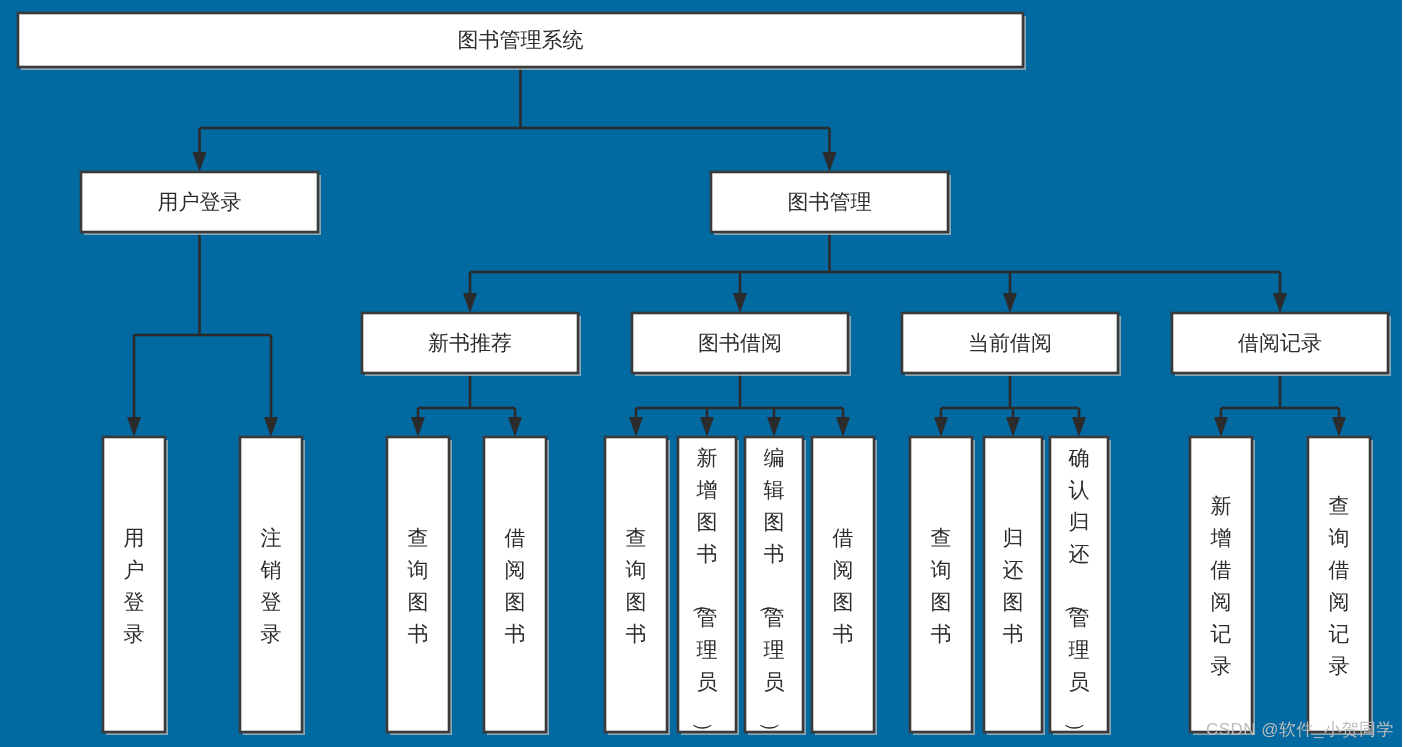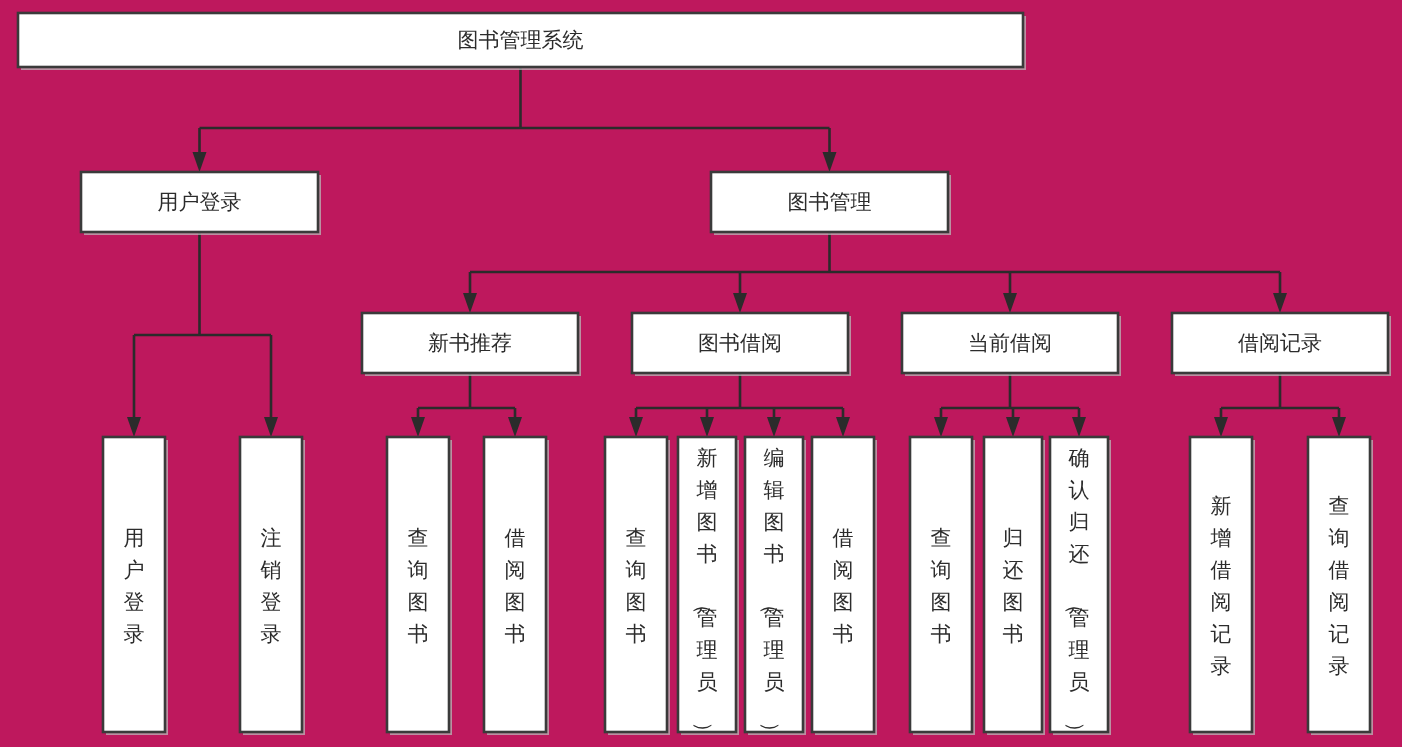--- a/index.html
+++ b/index.html
@@ -7,21 +7,21 @@
     padding: 0;
     background: #ffffff;
   }
   body {
     font-family: "Liberation Sans", "DejaVu Sans", sans-serif;
   }
   #diagram-root {
     position: relative;
     width: 1402px;
     height: 747px;
-    background: #be185d;
+    background: #0369a1;
     overflow: hidden;
   }
   svg#tree-svg {
     position: absolute;
     left: 0;
     top: 0;
     width: 1405px;
     height: 747px;
   }
   .node-box {
@@ -225,14 +225,15 @@
           <text x="1221" y="513.46" class="node-label-vert"><tspan x="1221" dy="0">新</tspan><tspan x="1221" dy="32">增</tspan><tspan x="1221" dy="32">借</tspan><tspan x="1221" dy="32">阅</tspan><tspan x="1221" dy="32">记</tspan><tspan x="1221" dy="32">录</tspan></text>
         </g>
         <g>
           <rect x="1311" y="440" width="62" height="295" class="node-shadow"></rect>
           <rect x="1308" y="437" width="62" height="295" class="node-box"></rect>
           <text x="1339" y="513.46" class="node-label-vert"><tspan x="1339" dy="0">查</tspan><tspan x="1339" dy="32">询</tspan><tspan x="1339" dy="32">借</tspan><tspan x="1339" dy="32">阅</tspan><tspan x="1339" dy="32">记</tspan><tspan x="1339" dy="32">录</tspan></text>
         </g>
       </g>
   </svg>
 
+  <div class="watermark">CSDN @软件_小贺同学</div>
 
 </div>
 
 </body></html>

